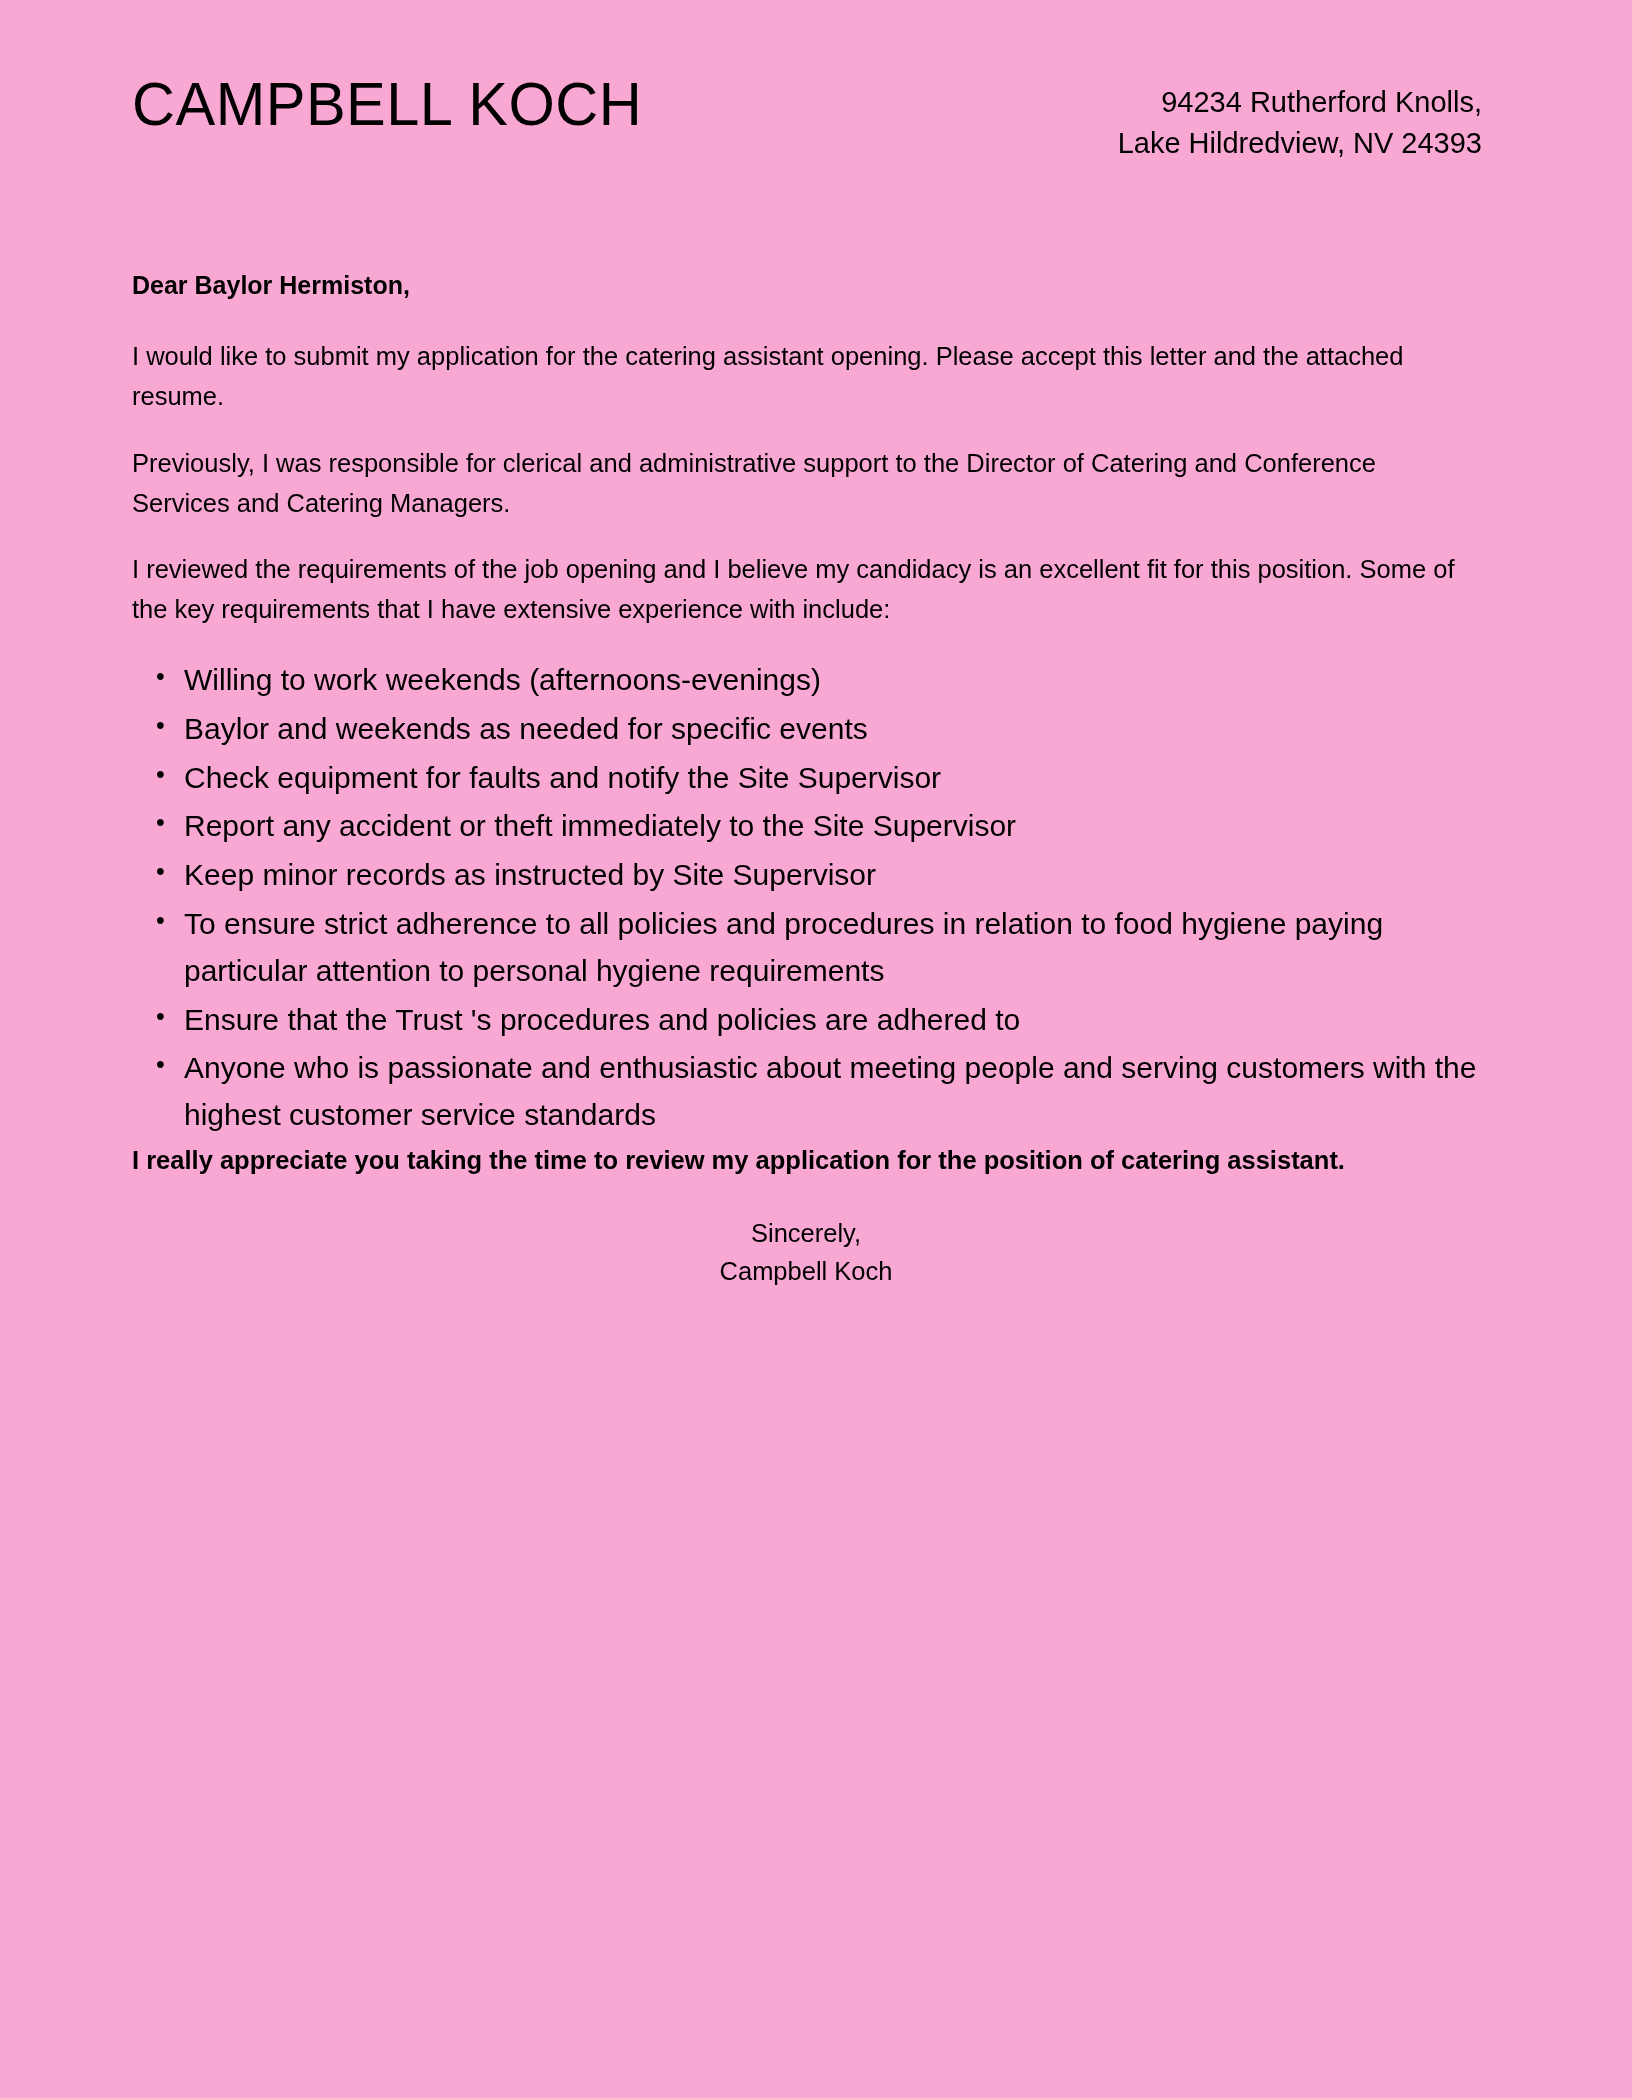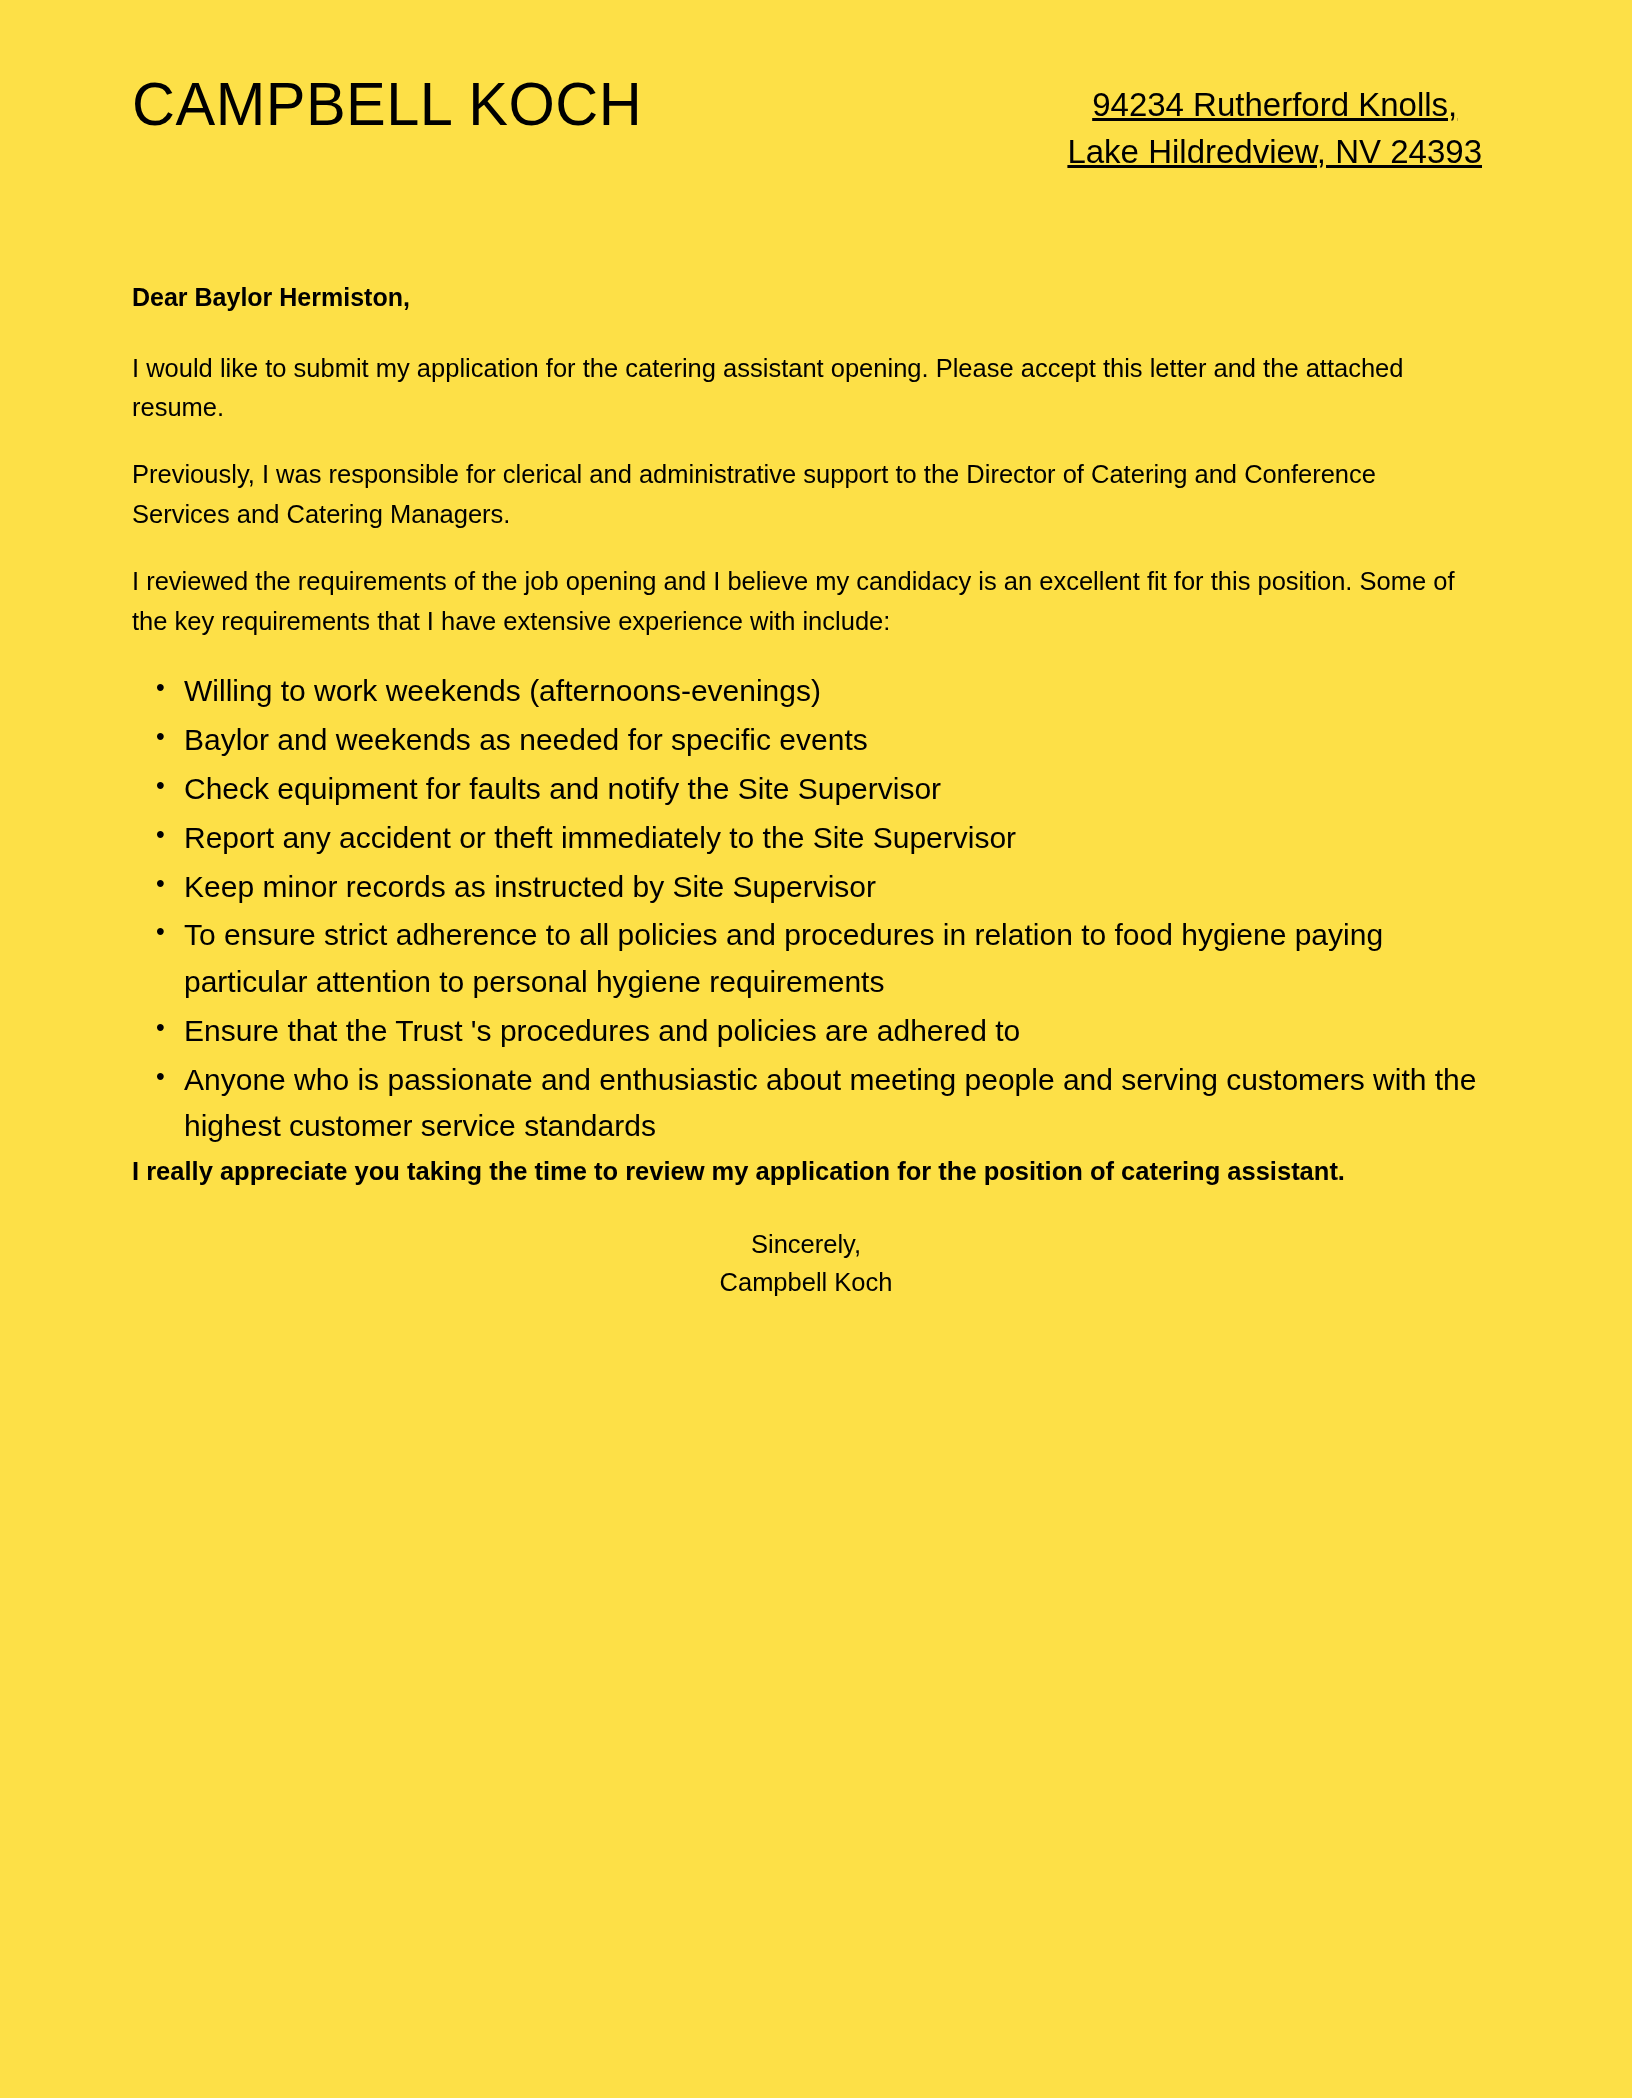--- a/index.html
+++ b/index.html
@@ -12,21 +12,21 @@
   body {
     font-family: "Liberation Sans", "DejaVu Sans", sans-serif;
     color: #000000;
     -webkit-font-smoothing: antialiased;
   }
 
   .page {
     position: relative;
     width: 1632px;
     height: 2098px;
-    background: #fde047;
+    background: #f9a8d4;
     box-sizing: border-box;
     overflow: hidden;
   }
 
   .sheet {
     position: absolute;
     left: 0;
     top: 0;
     width: 1632px;
     height: 2098px;
@@ -55,27 +55,26 @@
     letter-spacing: 0.5px;
     white-space: nowrap;
     margin: 0;
     font-family: "Liberation Sans Narrow", "Liberation Sans", sans-serif;
     transform: scaleX(0.96);
     transform-origin: left center;
   }
 
   .address-block {
     flex: 0 0 auto;
-    text-align: center;
-    font-size: 33px;
+    text-align: right;
+    font-size: 29px;
     line-height: 1.42;
     padding-top: 14px;
     padding-right: 10px;
     white-space: nowrap;
-    text-decoration: underline;
   }
 
   .address-line {
     display: block;
   }
 
   
   .letter-body {
     margin-top: 104px;
     width: 1348px;

